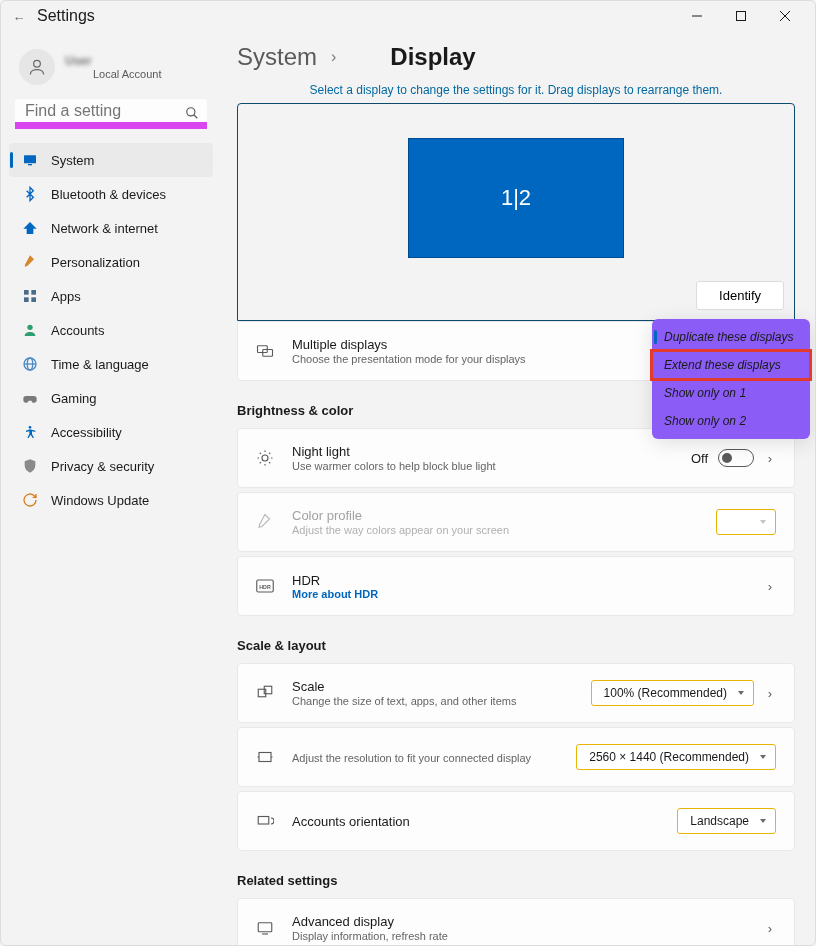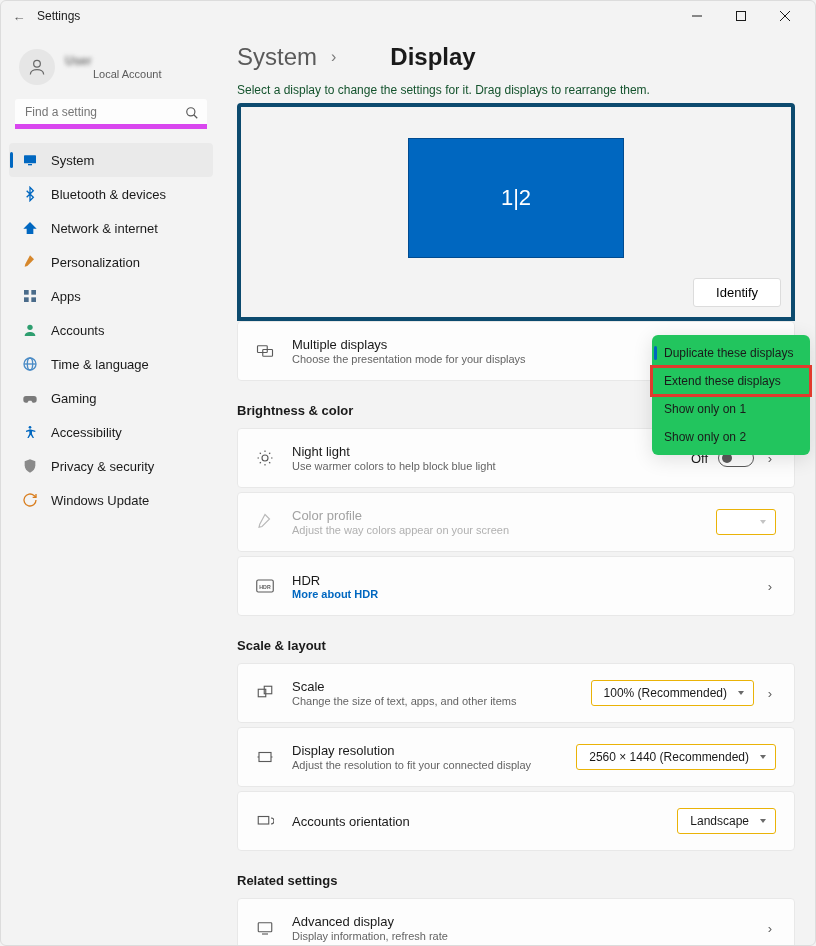--- a/index.html
+++ b/index.html
@@ -1,46 +1,46 @@
 <!DOCTYPE html>
 <html><head>
 <meta charset="utf-8">
 <style>
 * { box-sizing: border-box; margin: 0; padding: 0; font-family: 'Segoe UI', sans-serif; }
 body { background: #f3f3f3; width: 816px; height: 946px; overflow: hidden; font-size: 13px; color: #1a1a1a; }
 .window { width: 100%; height: 100%; background: #f3f3f3; border: 1px solid #dcdcdc; border-radius: 6px; display: flex; flex-direction: column; }
 .titlebar { height: 30px; display: flex; align-items: center; padding: 0 8px; }
 .titlebar .back { width: 20px; text-align: center; color: #5a5a5a; cursor: pointer; }
-.titlebar .title { font-size: 12px; margin-left: 8px; color: #1a1a1a; }
+.titlebar .title { font-size: 16px; margin-left: 8px; color: #1a1a1a; }
 .titlebar .spacer { flex: 1; }
 .winbtn { width: 44px; height: 28px; display: flex; align-items: center; justify-content: center; color: #1a1a1a; }
 .body { flex: 1; display: flex; overflow: hidden; }
 .sidebar { width: 220px; padding: 10px 8px; }
 .user { display: flex; align-items: center; gap: 10px; padding: 8px 10px 14px; }
 .avatar { width: 36px; height: 36px; border-radius: 50%; background: #e6e6e6; display: flex; align-items: center; justify-content: center; color: #6a6a6a; }
 .user .nm { filter: blur(2px); font-size: 12px; font-weight: 600; color: #7a7a7a; }
 .user .sub { font-size: 11px; color: #5a5a5a; padding-left: 28px; }
 .search { position: relative; margin: 0 6px 14px; }
-.search input { width: 100%; height: 30px; padding: 0 28px 0 10px; border: none; background: #fdfdfd; border-bottom: 5px solid #d946ef; border-radius: 3px 3px 0 0; font-size: 12px; outline: none; }
+.search input { width: 100%; height: 30px; padding: 0 28px 0 10px; border: none; background: #fdfdfd; border-bottom: 7px solid #d946ef; border-radius: 3px 3px 0 0; font-size: 16px; outline: none; }
 .search .sicon { position: absolute; right: 8px; top: 7px; color: #5a5a5a; }
 .nav { list-style: none; }
 .nav li { display: flex; align-items: center; gap: 12px; height: 34px; padding: 0 12px; border-radius: 4px; cursor: pointer; position: relative; font-size: 13px; }
 .nav li.active { background: #eaeaea; }
 .nav li.active::before { content: ""; position: absolute; left: 1px; top: 9px; width: 3px; height: 16px; background: #0067c0; border-radius: 2px; }
 .nav .nicon { width: 18px; display: flex; align-items: center; justify-content: center; font-size: 14px; }
 .main { flex: 1; padding: 12px 20px 20px 16px; overflow-y: auto; position: relative; }
 .crumb { font-size: 24px; display: flex; align-items: center; gap: 14px; margin-bottom: 12px; }
 .crumb .a { font-weight: 400; color: #5a5a5a; }
 .crumb .b { font-weight: 600; margin-left: 40px; }
 .crumb .chev { color: #7a7a7a; font-size: 16px; }
-.hint { font-size: 12px; color: #14532d; margin-bottom: 6px; }
-.arrange { height: 218px; background: #f3f3f3; border: 4px solid #0c4a6e; border-radius: 4px 4px 0 0; display: flex; align-items: center; justify-content: center; position: relative; padding-bottom: 28px; }
+.hint { font-size: 12px; color: #0369a1; margin-bottom: 6px; text-align: center; }
+.arrange { height: 218px; background: #f3f3f3; border: 1px solid #0c4a6e; border-radius: 4px 4px 0 0; display: flex; align-items: center; justify-content: center; position: relative; padding-bottom: 28px; }
 .mon { width: 216px; height: 120px; background: #0067c0; border: 1px solid #004b90; display: flex; align-items: center; justify-content: center; color: #fff; font-size: 22px; }
 .identify { position: absolute; bottom: 10px; right: 10px; background: #fff; border: 1px solid #dcdcdc; border-radius: 3px; padding: 6px 22px; font-size: 13px; }
-.dropdown-menu { position: absolute; right: 5px; top: 304px; width: 158px; background: #22c55e; border-radius: 6px; box-shadow: 0 4px 20px rgba(0,0,0,0.12); padding: 4px 0; z-index: 100; }
+.dropdown-menu { position: absolute; right: 5px; top: 288px; width: 158px; background: #8b5cf6; border-radius: 6px; box-shadow: 0 4px 20px rgba(0,0,0,0.12); padding: 4px 0; z-index: 100; font-style: italic; }
 .dropdown-menu .it { padding: 7px 12px; font-size: 12px; cursor: pointer; position: relative; }
 .dropdown-menu .it.sel::before { content: ""; position: absolute; left: 2px; top: 7px; width: 3px; height: 14px; background: #0067c0; border-radius: 2px; }
 .dropdown-menu .it.hl { outline: 3px solid #e23b2e; outline-offset: -1px; }
 .row { display: flex; align-items: center; min-height: 60px; padding: 10px 18px; background: #fdfdfd; border: 1px solid #e8e8e8; border-radius: 4px; margin-bottom: 4px; gap: 18px; }
 .row.dis { color: #a2a2a2; }
 .row .ricon { width: 18px; display: flex; align-items: center; justify-content: center; color: #5a5a5a; }
 .row.dis .ricon { color: #b8b8b8; }
 .row .label { flex: 1; }
 .row .tit { font-size: 13px; }
 .row .desc { font-size: 11px; color: #646464; margin-top: 1px; }
@@ -316,21 +316,20 @@
 
       <div class="row">
         <div class="ricon">
             <svg width="18" height="18" viewBox="0 0 24 24" fill="none" stroke="#5a5a5a" stroke-width="1.5">
               <rect x="4" y="6" width="16" height="12"></rect>
               <line x1="2" y1="12" x2="4" y2="12"></line>
               <line x1="20" y1="12" x2="22" y2="12"></line>
             </svg>
           </div>
         <div class="label">
-          <div class="tit">Display resolution</div>
           <div class="desc">Adjust the resolution to fit your connected display</div>
         </div>
         <div class="ctrl">
             <div class="select">2560 × 1440 (Recommended)</div>
           </div>
       </div>
 
       <div class="row">
         <div class="ricon">
             <svg width="18" height="18" viewBox="0 0 24 24" fill="none" stroke="#5a5a5a" stroke-width="1.5">

